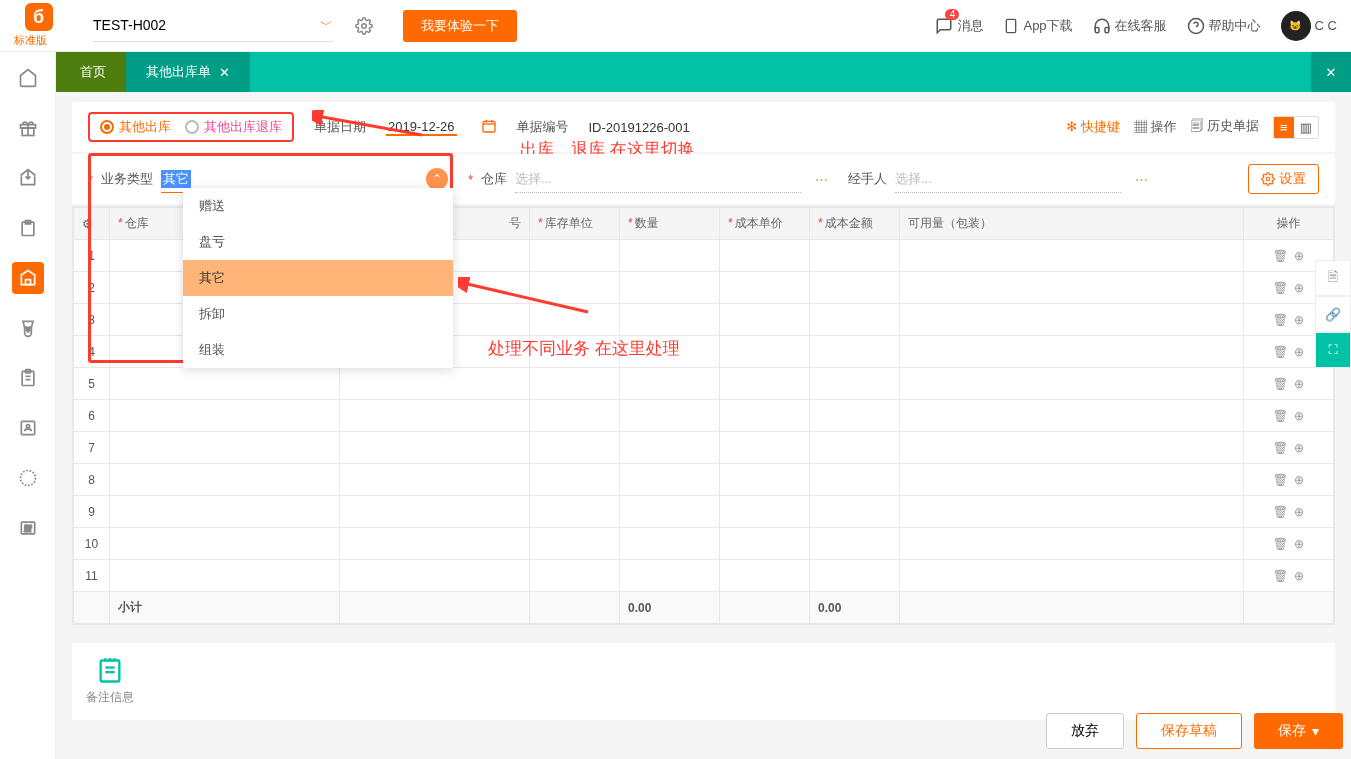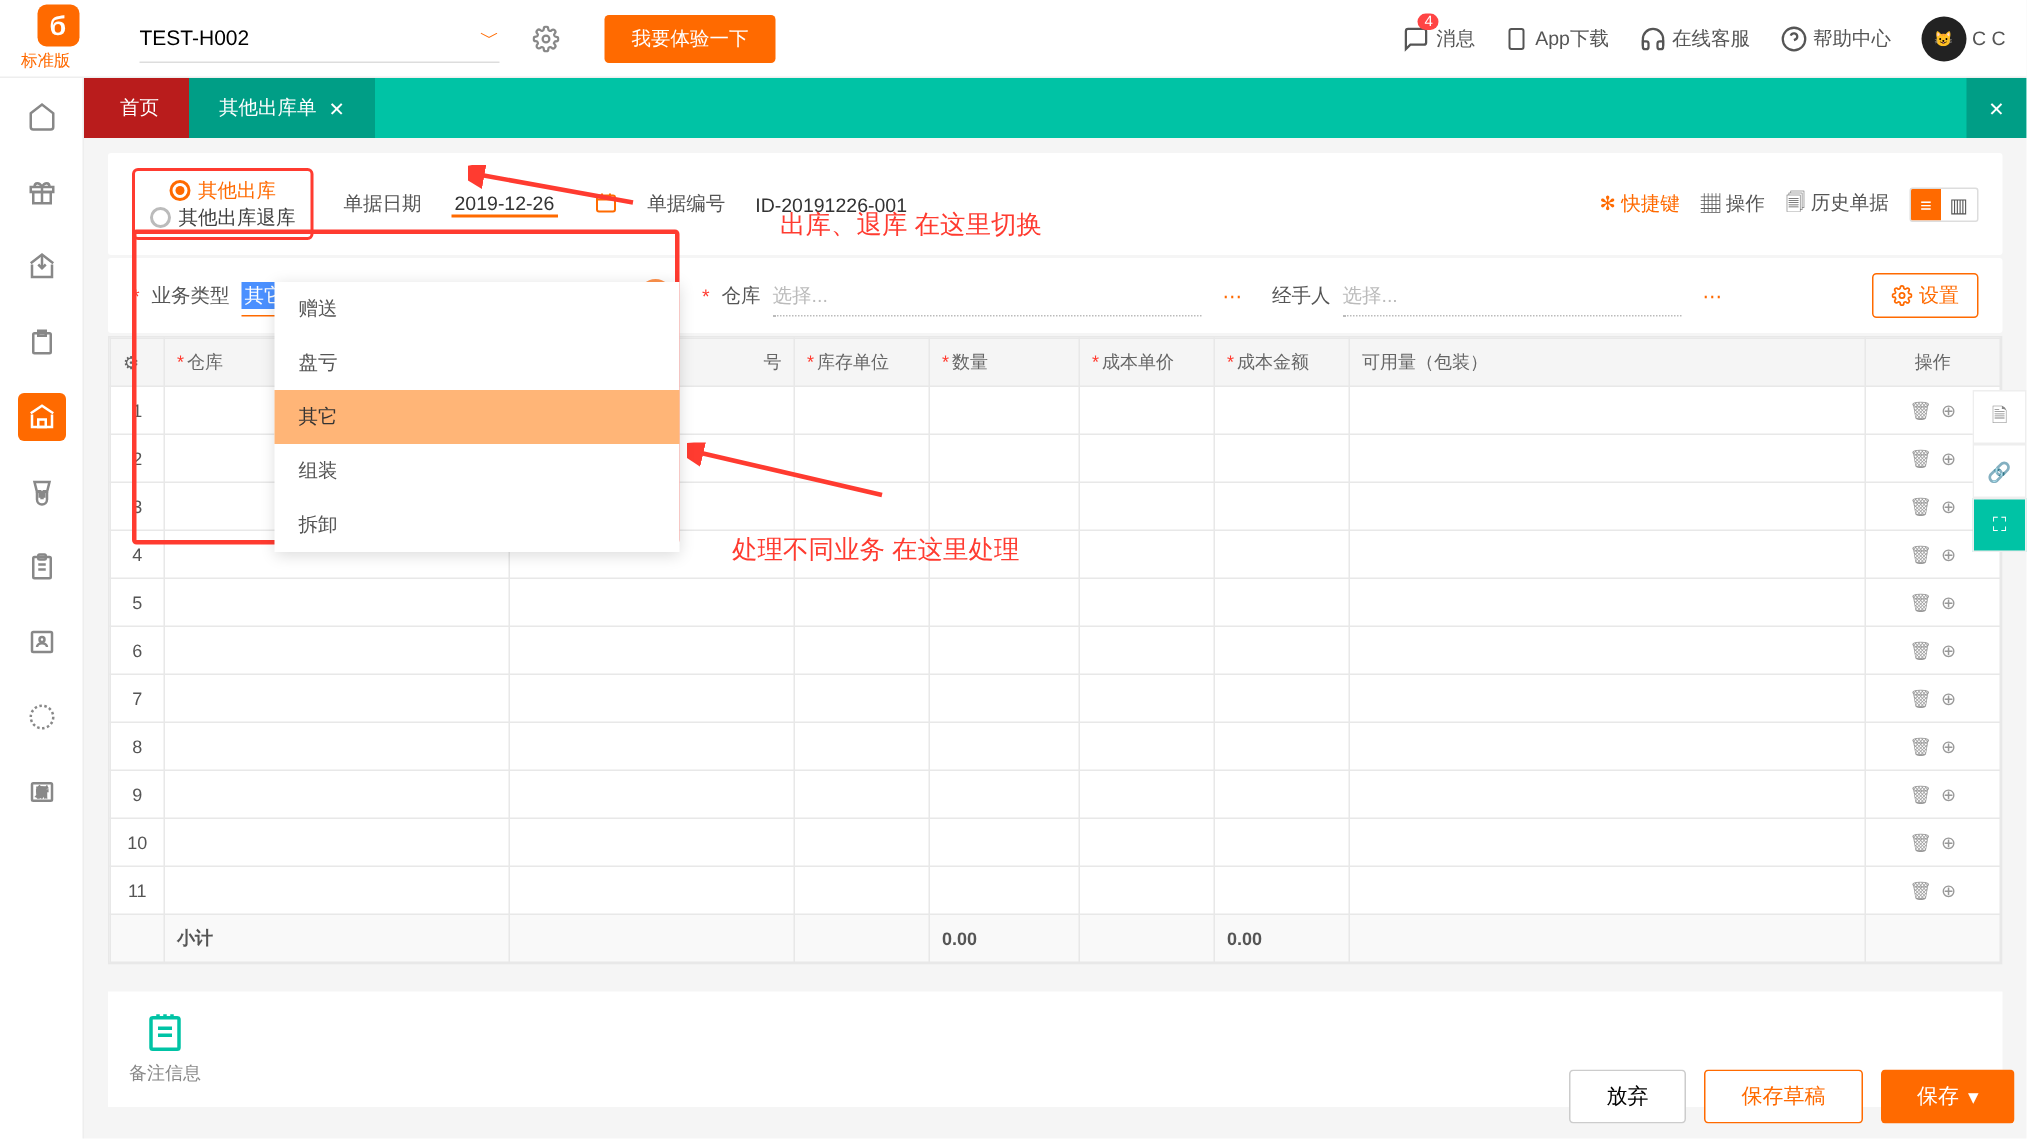--- a/index.html
+++ b/index.html
@@ -21,32 +21,32 @@
 .avatar{width:30px;height:30px;border-radius:50%;background:#222;display:flex;align-items:center;justify-content:center;color:#fff;font-size:10px;}
 
 
 .leftrail{position:fixed;top:52px;left:0;bottom:0;width:56px;background:#fff;border-right:1px solid #eee;display:flex;flex-direction:column;align-items:center;padding-top:10px;gap:18px;}
 .rail-icon{width:32px;height:32px;display:flex;align-items:center;justify-content:center;color:#888;border-radius:4px;}
 .rail-icon.active{background:#ff6a00;color:#fff;}
 
 
 .tabstrip{margin-left:56px;height:40px;background:#00c3a5;display:flex;align-items:stretch;}
 .tab{padding:0 20px;display:flex;align-items:center;color:#fff;gap:8px;}
-.tab.home{background:#b91c1c;padding-left:24px;}
+.tab.home{background:#4d7c0f;padding-left:24px;}
 .tab.active{background:#009e86;}
 .tab-close{cursor:pointer;}
 .tab-strip-close{margin-left:auto;width:40px;display:flex;align-items:center;justify-content:center;background:#009e86;color:#fff;}
 
 
 .main{margin-left:56px;padding:10px 16px;}
 
 
 .formrow1{display:flex;align-items:center;background:#fff;padding:10px 16px;gap:20px;border-radius:2px;}
-.radio-group{display:flex;align-items:center;border:2px solid #ff3b30;border-radius:4px;padding:4px 10px;flex-direction:column;}
-.radio{display:flex;align-items:center;gap:5px;color:#404040;}
+.radio-group{display:flex;align-items:center;gap:14px;border:2px solid #ff3b30;border-radius:4px;padding:4px 10px;}
+.radio{display:flex;align-items:center;gap:5px;color:#ec4899;}
 .radio.active{color:#ff6a00;}
 .radio-dot{width:14px;height:14px;border:2px solid #bbb;border-radius:50%;display:inline-flex;align-items:center;justify-content:center;}
 .radio.active .radio-dot{border-color:#ff6a00;}
 .radio.active .radio-dot::after{content:"";width:6px;height:6px;background:#ff6a00;border-radius:50%;}
 .field-lbl{color:#555;}
 .field-val{color:#333;border-bottom:2px solid #ff6a00;padding:0 2px;}
 .date-icon{color:#ff6a00;margin-left:4px;}
 .toolbar-right{margin-left:auto;display:flex;align-items:center;gap:14px;color:#555;}
 .toolbar-right .orange{color:#ff6a00;}
 .viewtoggle{display:flex;border:1px solid #ddd;border-radius:2px;overflow:hidden;}
@@ -515,22 +515,22 @@
   </div>
 
 </div>
 
 <div class="redbox redbox1"></div>
 
 <div class="dropdown" id="biztype-dd">
     <div class="dd-item">赠送</div>
     <div class="dd-item">盘亏</div>
     <div class="dd-item sel">其它</div>
+    <div class="dd-item">拆卸</div>
     <div class="dd-item">组装</div>
-    <div class="dd-item">拆卸</div>
   </div>
 
 <div class="float-right">
   <div>🗎</div>
   <div>🔗</div>
   <div class="teal">⛶</div>
 </div>
 
 <div class="footer">
   <button class="btn">放弃</button>

